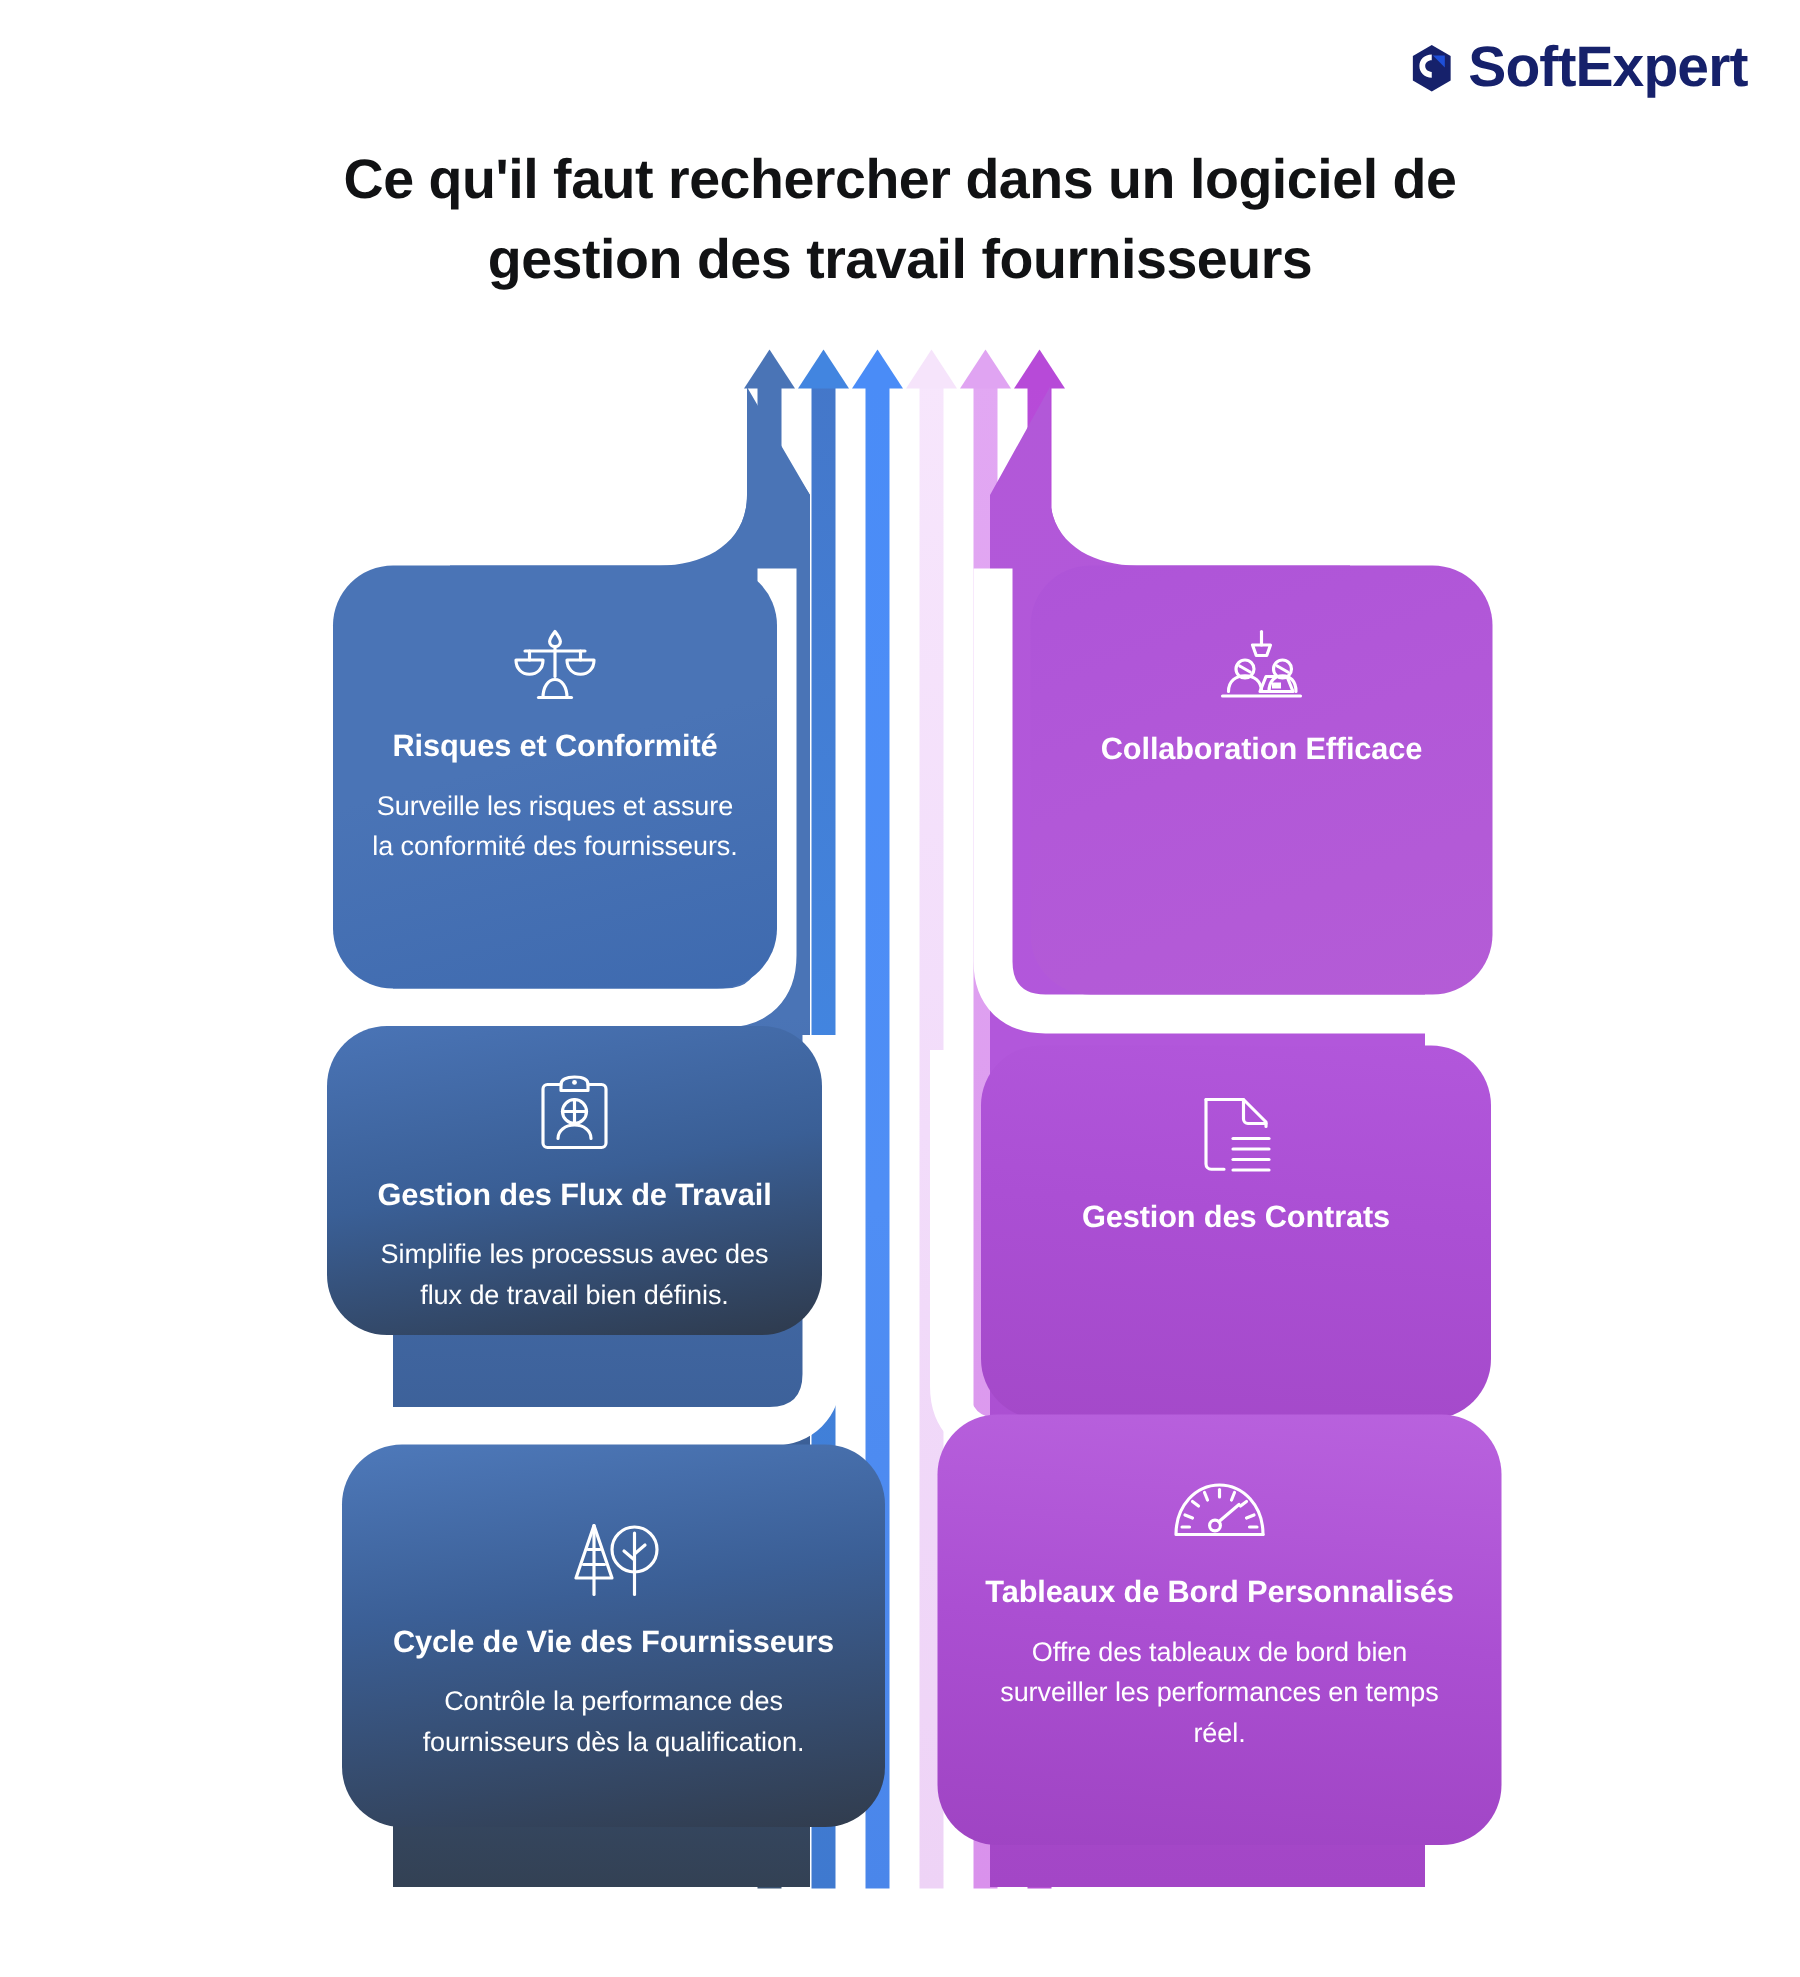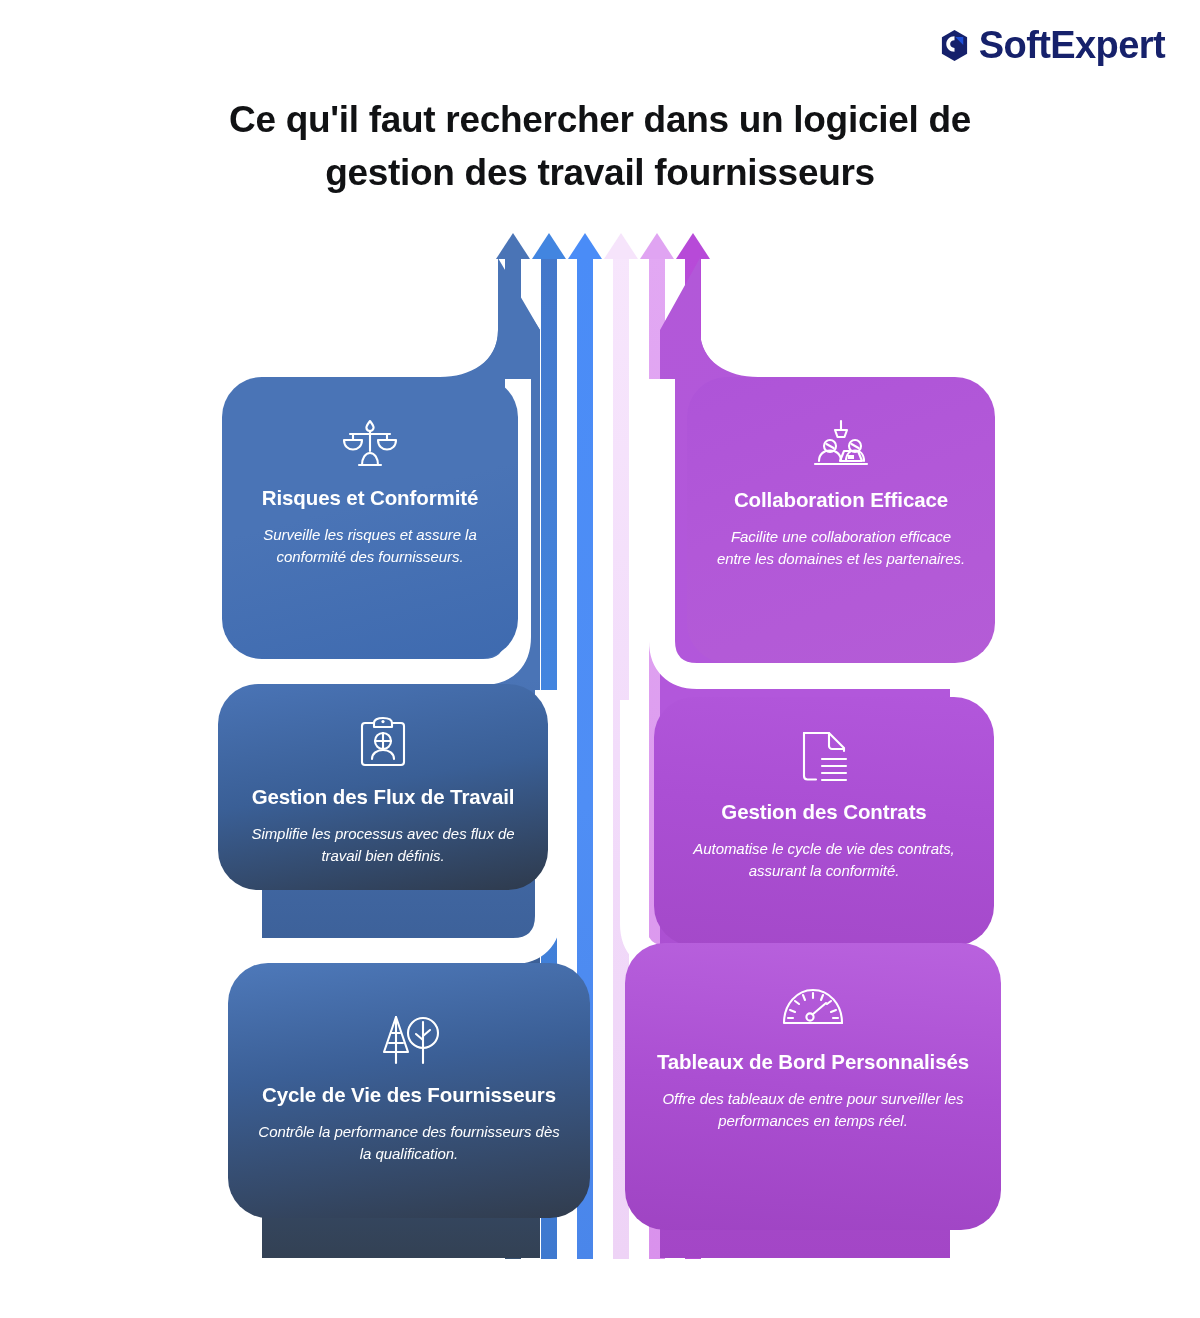--- a/index.html
+++ b/index.html
@@ -45,22 +45,22 @@
     display:flex; flex-direction:column;
     align-items:center; justify-content:flex-start;
   }
   .card .ico { margin-top:0; height:56px; display:flex; align-items:center; justify-content:center; }
   .card .ico svg { display:block; }
   .card h3 {
     font-size:20.5px; font-weight:bold; line-height:1.45;
     margin-top:12px; letter-spacing:-0.1px;
   }
   .card p {
-    font-size:15px; font-weight:normal; line-height:1.5;
-    margin-top:11px; letter-spacing:-0.05px;font-style:italic;
+    font-size:18px; font-weight:normal; line-height:1.5;
+    margin-top:11px; letter-spacing:-0.05px;
   }
 
   
   #card-risk      { left:222px; top:377px;  width:296px; height:282px; padding-top:38px;
                     background:linear-gradient(165deg,#4a74b6 0%,#4a74b6 45%,#3e6aaf 100%); }
   #card-workflow  { left:218px; top:684px;  width:330px; height:206px; padding-top:30px;
                     background:linear-gradient(170deg,#4a74b6 0%,#3a5f96 48%,#2e3a4c 100%); }
   #card-lifecycle { left:228px; top:963px;  width:362px; height:255px; padding-top:49px;
                     background:linear-gradient(172deg,#4e79ba 0%,#3b5f96 40%,#313c4d 100%); }
 
@@ -320,37 +320,35 @@
       <path d="M9 42 C9 35 14 31.5 20 31.5 C26 31.5 31 35 31 42"></path>
       <circle cx="45" cy="27" r="6"></circle>
       <line x1="41.5" y1="25" x2="48.5" y2="29"></line>
       <path d="M36 42 C36 35 40 31.5 45 31.5 C50 31.5 54 35 54 42"></path>
       <path d="M30 42 L34 32 L48 32 L52 42 Z"></path>
       <rect x="38" y="36" width="6" height="4" fill="#ffffff" stroke="none"></rect>
       <line x1="5" y1="45" x2="57" y2="45"></line>
     </svg>
   </div>
   <h3>Collaboration Efficace</h3>
-  <p>Facilite une collaboration efficace entre les domaines et les partenaires.</p>
 </div>
 
 <div class="card" id="card-contracts">
   <div class="ico">
     <svg width="48" height="54" viewBox="0 0 48 54" fill="none" stroke="#ffffff" stroke-width="2.1" stroke-linecap="round" stroke-linejoin="round">
       <path d="M4 3 L29 3 L44 18 L44 21"></path>
       <path d="M4 3 L4 46 C4 48 5.5 49.5 7.5 49.5 L16 49.5"></path>
       <path d="M29 3 L29 16 C29 17.6 30.4 19 32 19 L44 19"></path>
       <line x1="22" y1="29" x2="46" y2="29"></line>
       <line x1="22" y1="36" x2="46" y2="36"></line>
       <line x1="22" y1="43" x2="46" y2="43"></line>
       <line x1="22" y1="50" x2="46" y2="50"></line>
     </svg>
   </div>
   <h3>Gestion des Contrats</h3>
-  <p>Automatise le cycle de vie des contrats, assurant la conformité.</p>
 </div>
 
 <div class="card" id="card-dash">
   <div class="ico">
     <svg width="64" height="42" viewBox="0 0 64 42" fill="none" stroke="#ffffff" stroke-width="2.1" stroke-linecap="round" stroke-linejoin="round">
       <path d="M3 37 C3 18 16 4 32 4 C48 4 61 18 61 37 Z"></path>
       <line x1="5" y1="37" x2="61" y2="37"></line>
       <line x1="32" y1="7" x2="32" y2="12"></line>
       <line x1="22" y1="9" x2="24" y2="14"></line>
       <line x1="42" y1="9" x2="40" y2="14"></line>
@@ -358,14 +356,14 @@
       <line x1="50" y1="15" x2="46" y2="18"></line>
       <line x1="9" y1="24" x2="14" y2="26"></line>
       <line x1="55" y1="24" x2="50" y2="26"></line>
       <line x1="7" y1="32" x2="12" y2="32"></line>
       <line x1="57" y1="32" x2="52" y2="32"></line>
       <circle cx="29" cy="31" r="3.6"></circle>
       <line x1="31.5" y1="28.5" x2="45" y2="17"></line>
     </svg>
   </div>
   <h3>Tableaux de Bord Personnalisés</h3>
-  <p>Offre des tableaux de entre pour surveiller les performances en temps réel.</p>
+  <p>Offre des tableaux de bord bien surveiller les performances en temps réel.</p>
 </div>
 
 </body></html>

